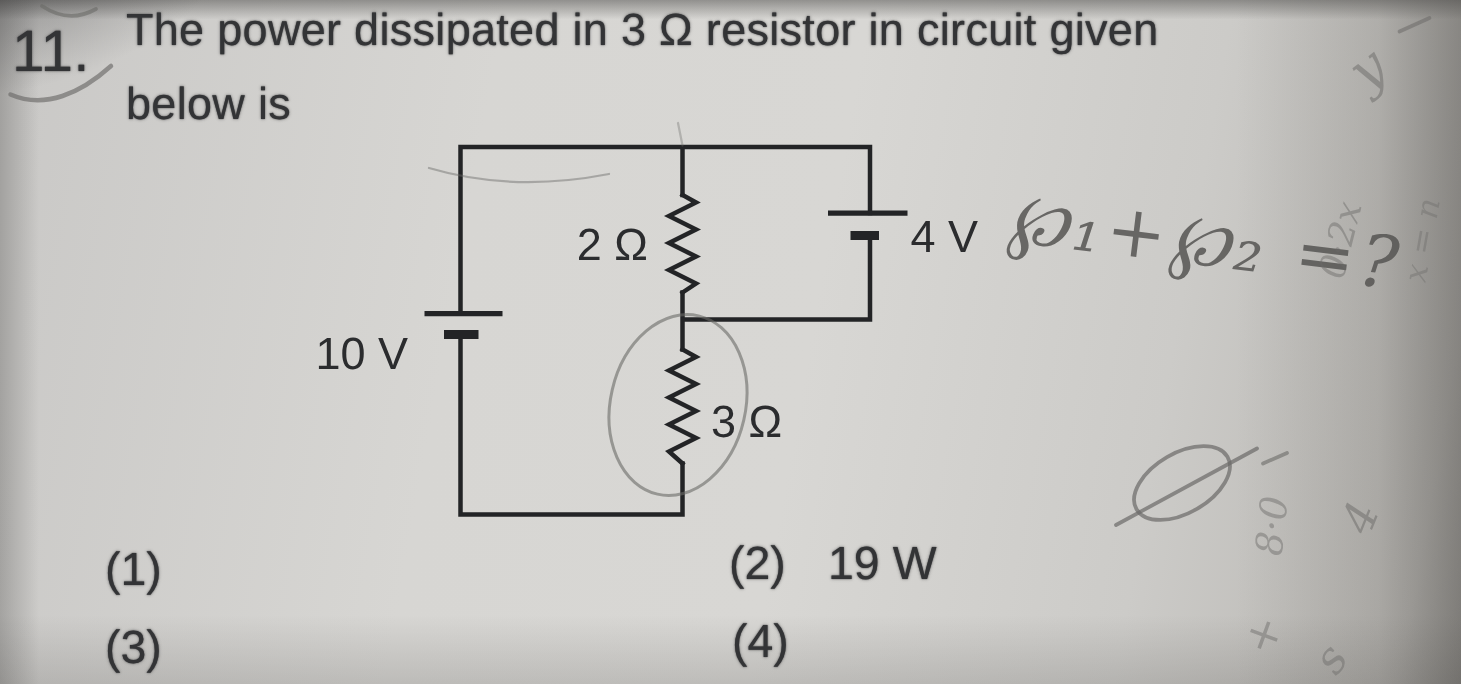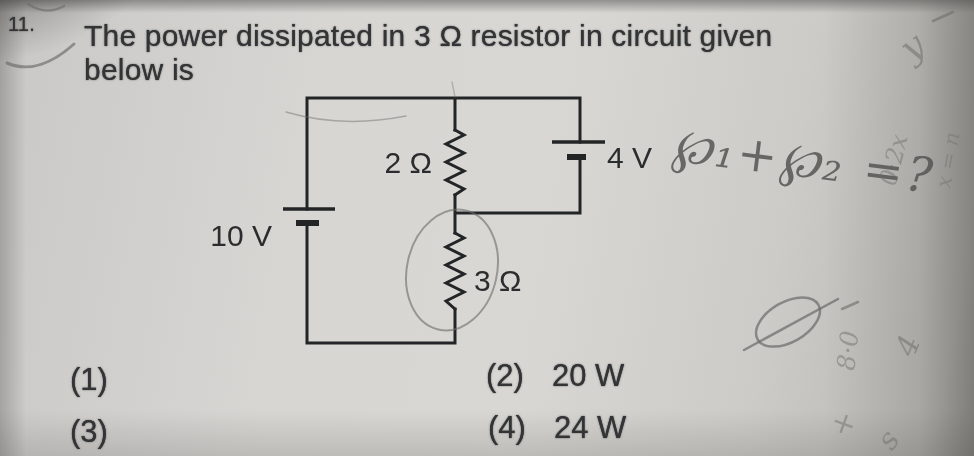--- a/index.html
+++ b/index.html
@@ -10,22 +10,22 @@
       radial-gradient(300px 190px at -50px -70px, rgba(25,25,27,.65), rgba(25,25,27,0) 72%),
       linear-gradient(to bottom, rgba(75,74,72,.5), rgba(75,74,72,0) 13px),
       linear-gradient(to right, rgba(60,59,57,.28), rgba(60,59,57,0) 26px),
       linear-gradient(to left, rgba(52,50,47,.38), rgba(80,78,74,.16) 55px, rgba(80,78,74,0) 150px),
       linear-gradient(to top, rgba(95,93,90,.22), rgba(95,93,90,0) 46px),
       linear-gradient(100deg, #c9c8c6 0%, #d7d6d3 32%, #d8d7d4 55%, #cccbc8 78%, #b8b6b2 96%, #aaa8a4 100%);
   }
   .print { position:absolute; white-space:nowrap; font-size:30px;
            text-shadow:0 0 1px rgba(45,45,48,.9), 0 0 2.5px rgba(45,45,48,.3);
            letter-spacing:.2px; }
-  .qnum  { left:8px;  top:13px; font-size:20px; }
-  .qline1{ left:84px; top:19px; }
+  .qnum  { left:8px;  top:13px; font-size:39px; }
+  .qline1{ left:84px; top:4px; }
   .qline2{ left:84px; top:53px; }
   .option { position:absolute; display:flex; font-size:31px;
             text-shadow:0 0 1px rgba(45,45,48,.9), 0 0 2.5px rgba(45,45,48,.3); }
   .option .lbl { display:inline-block; min-width:46px; }
   .option .val { margin-left:20px; white-space:nowrap; }
   .opt1 { left:70px;  top:362px; }
   .opt2 { left:486px; top:358px; }
   .opt3 { left:70px;  top:414px; }
   .opt4 { left:488px; top:410px; }
   svg { position:absolute; pointer-events:none; }
@@ -74,28 +74,27 @@
     <text class="svgtext" x="294" y="206" text-anchor="start">3 Ω</text>
     <text class="svgtext" x="92" y="161" text-anchor="end">10 V</text>
     <text class="svgtext" x="427" y="83" text-anchor="start">4 V</text>
   </svg>
 
   <div class="option opt1">
     <span class="lbl">(1)</span>
   </div>
   <div class="option opt2">
     <span class="lbl">(2)</span>
-    <span class="val">20 W</span>
+    <span class="val">19 W</span>
   </div>
   <div class="option opt3">
     <span class="lbl">(3)</span>
   </div>
   <div class="option opt4">
     <span class="lbl">(4)</span>
-    <span class="val">24 W</span>
   </div>
 
   <svg class="overlay" width="974" height="456" viewBox="0 0 974 456">
     <g stroke="#6b6a68" fill="none" stroke-linecap="round">
       <path d="M28,4 Q46,16 64,6" stroke-width="2.5" opacity=".6"></path>
       <path d="M7,63 C30,73 54,62 74,44" stroke-width="3" opacity=".65"></path>
       <path d="M286,112 C330,125 370,123 406,116" stroke-width="1.5" opacity=".45"></path>
       <path d="M452,82 L455,97" stroke-width="1.5" opacity=".35"></path>
       <ellipse cx="452" cy="270" rx="45" ry="61" transform="rotate(13 452 270)" stroke-width="2" opacity=".6"></ellipse>
       <ellipse cx="788" cy="322" rx="35" ry="20" transform="rotate(-30 788 322)" stroke-width="2.5" opacity=".7"></ellipse>

